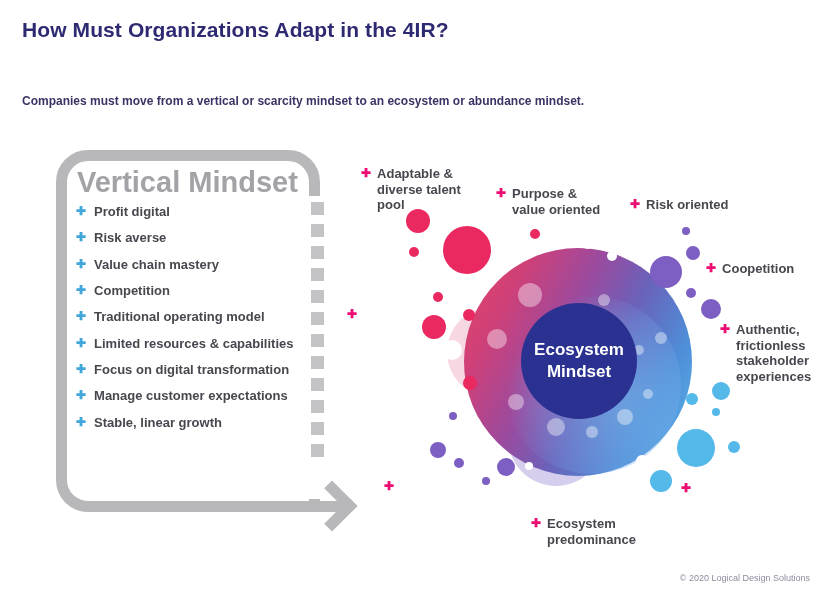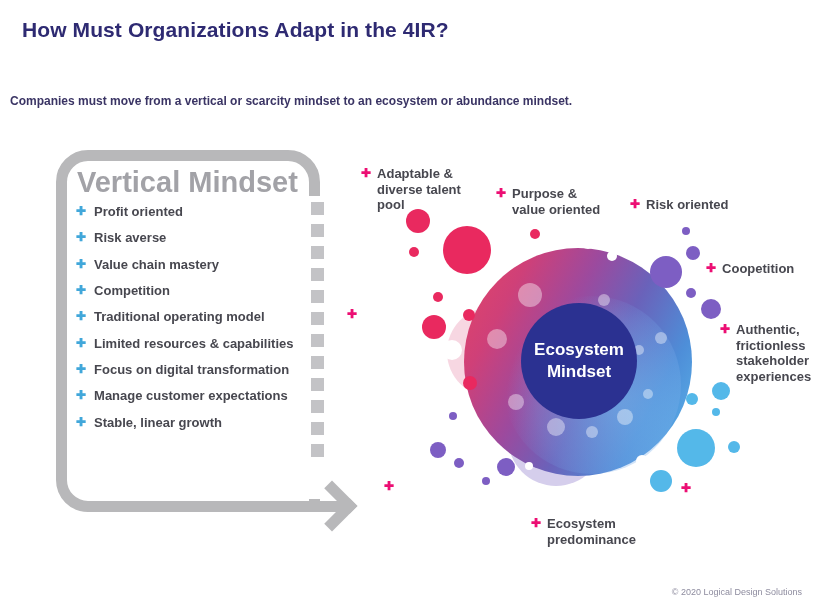--- a/index.html
+++ b/index.html
@@ -7,21 +7,21 @@
     position:relative; width:826px; height:599px; overflow:hidden;
     background:#fff; font-family:"Liberation Sans", sans-serif;
   }
 
   
   .page-title {
     position:absolute; left:22px; top:18px; margin:0;
     font-size:21px; font-weight:bold; color:var(--ink); letter-spacing:0.1px;
   }
   .page-subtitle {
-    position:absolute; left:10px; top:94px; margin:0;
+    position:absolute; left:22px; top:94px; margin:0;
     font-size:12px; font-weight:bold; color:var(--subtitle);
   }
 
   
   .vm-box {
     position:absolute; left:56px; top:150px; width:264px; height:362px;
     box-sizing:border-box; border:11px solid var(--gray-shape);
     border-radius:32px 32px 0 32px;
   }
   .vm-right-mask { position:absolute; left:306px; top:196px; width:16px; height:303px; background:#fff; }
@@ -76,43 +76,43 @@
   }
 
   
   .eco-label {
     position:absolute; display:flex; align-items:flex-start; gap:6px;
     font-size:13px; font-weight:bold; color:var(--text); line-height:1.2;
   }
   .eco-label .txt { white-space:pre-line; }
 
   .footer-note {
-    position:absolute; right:24px; top:573px;
-    font-size:9px; color:var(--footer-gray);margin-top:14px;
+    position:absolute; right:16px; top:573px;
+    font-size:9px; color:var(--footer-gray);
   }
 </style>
 </head>
 <body>
 
 <div class="canvas">
 
   <h1 class="page-title">How Must Organizations Adapt in the 4IR?</h1>
   <p class="page-subtitle">Companies must move from a vertical or scarcity mindset to an ecosystem or abundance mindset.</p>
 
   <div class="vm-box"></div>
   <div class="vm-right-mask"></div>
   <div class="vm-dashes"></div>
   <div class="vm-bottom-ext"></div>
   <div class="vm-chevron"></div>
 
   <div class="vm-title">Vertical Mindset</div>
   <ul class="vm-list">
     <li>
         <span class="plus blue">✚</span>
-        <span>Profit oriented</span>
+        <span>Profit digital</span>
       </li>
     <li>
         <span class="plus blue">✚</span>
         <span>Risk averse</span>
       </li>
     <li>
         <span class="plus blue">✚</span>
         <span>Value chain mastery</span>
       </li>
     <li>

